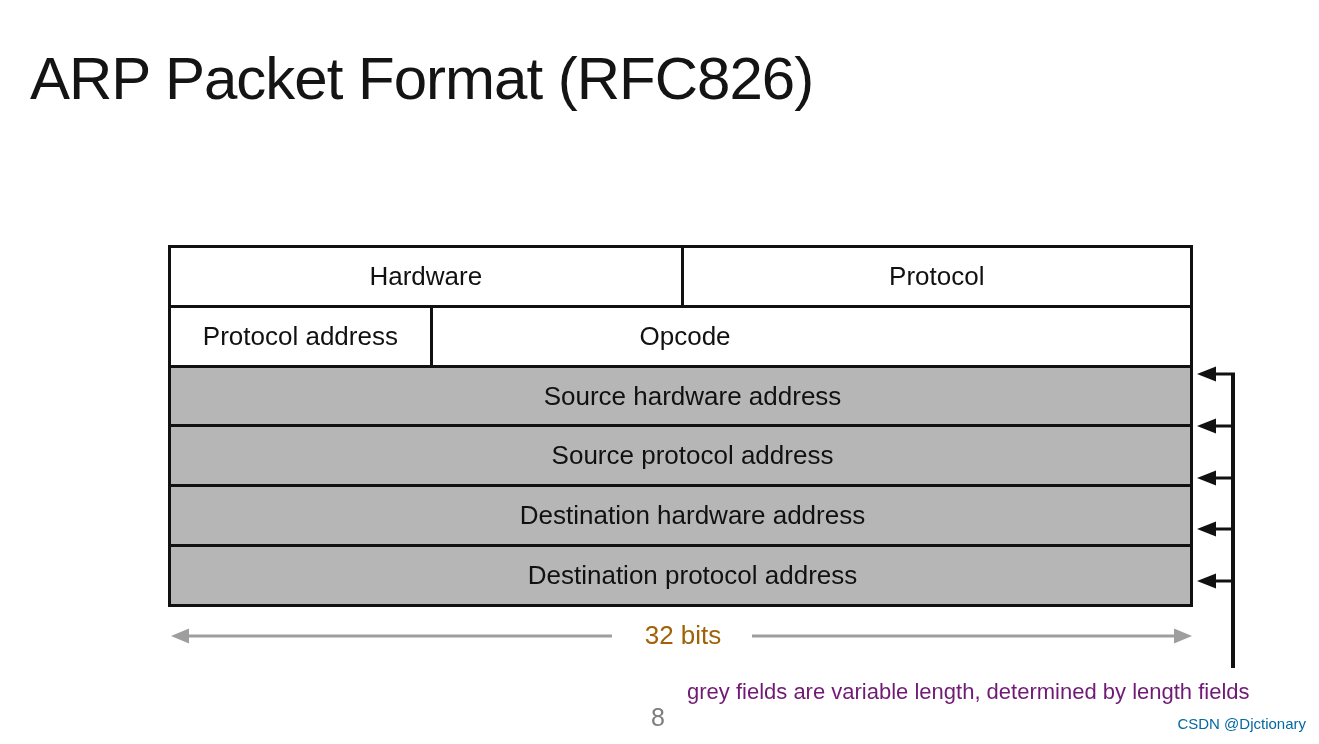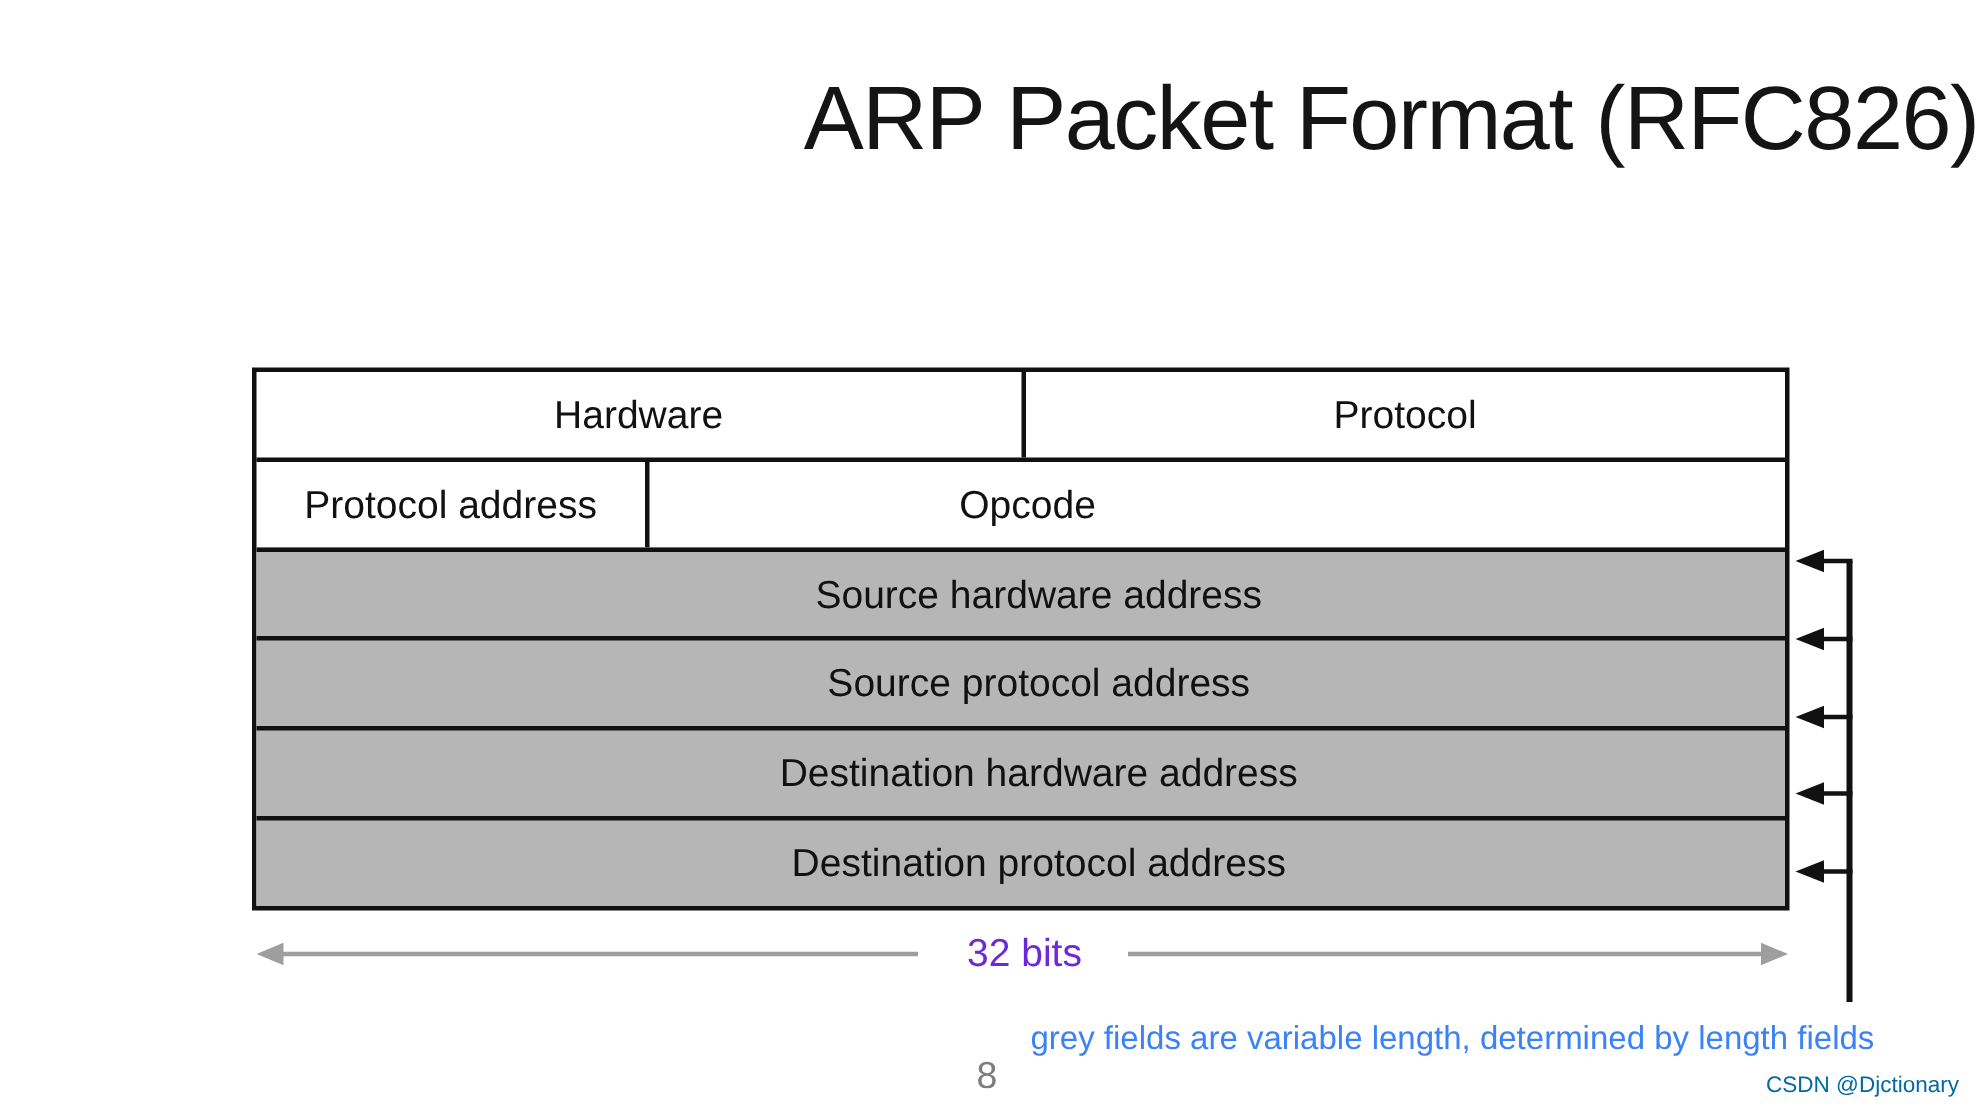--- a/index.html
+++ b/index.html
@@ -12,26 +12,27 @@
     font-family: "Liberation Sans", sans-serif;
     color: #111111;
   }
 
   
   .title {
     position: absolute;
     top: 44px;
     left: 0;
     width: 100%;
-    text-align: right;
+    text-align: left;
     font-size: 60px;
     font-weight: 500;
     letter-spacing: -1px;
     color: #141414;
     margin: 0;
+    padding-left: 30px;
     box-sizing: border-box;
   }
 
   
   .packet-table {
     position: absolute;
     left: 168px;
     top: 245px;
     width: 1025px;
     height: 362px;
@@ -71,30 +72,30 @@
   }
 
   
   .width-label {
     position: absolute;
     left: 618px;
     top: 620px;
     width: 130px;
     text-align: center;
     font-size: 26px;
-    color: #6d28d9;
+    color: #a16207;
   }
 
   
   .annotation {
     position: absolute;
     left: 687px;
     top: 679px;
     font-size: 22px;
-    color: #3b82f6;
+    color: #701a75;
     white-space: nowrap;
   }
 
   
   .footer-left {
     position: absolute;
     left: 8px;
     top: 711px;
     font-size: 23px;
     color: #6f6f6f;

